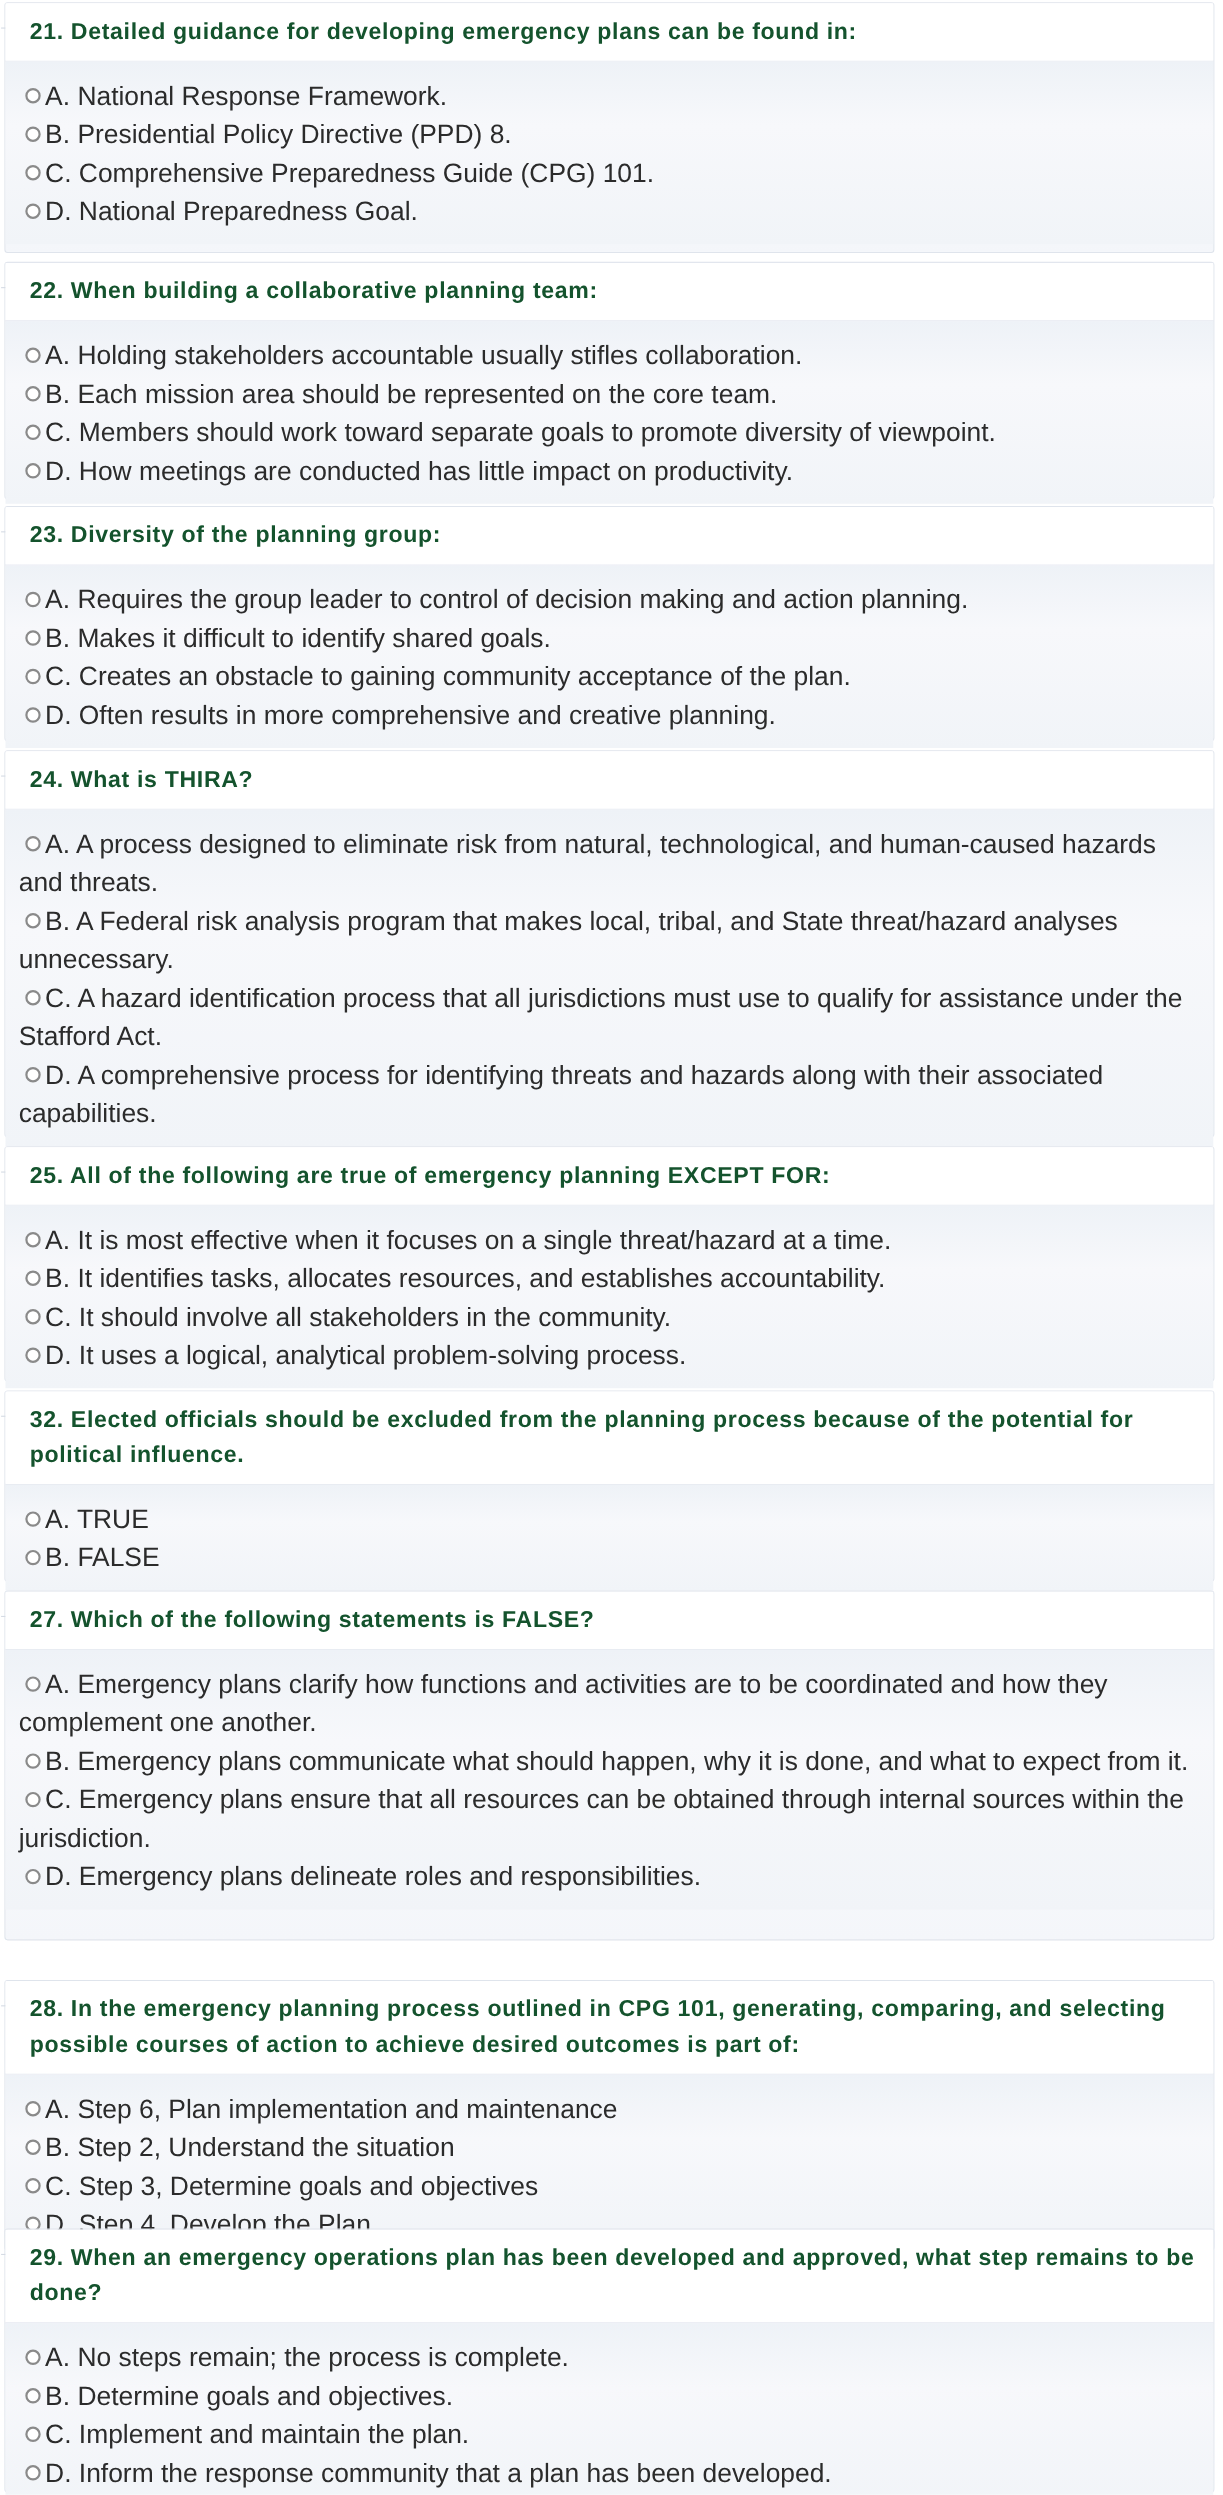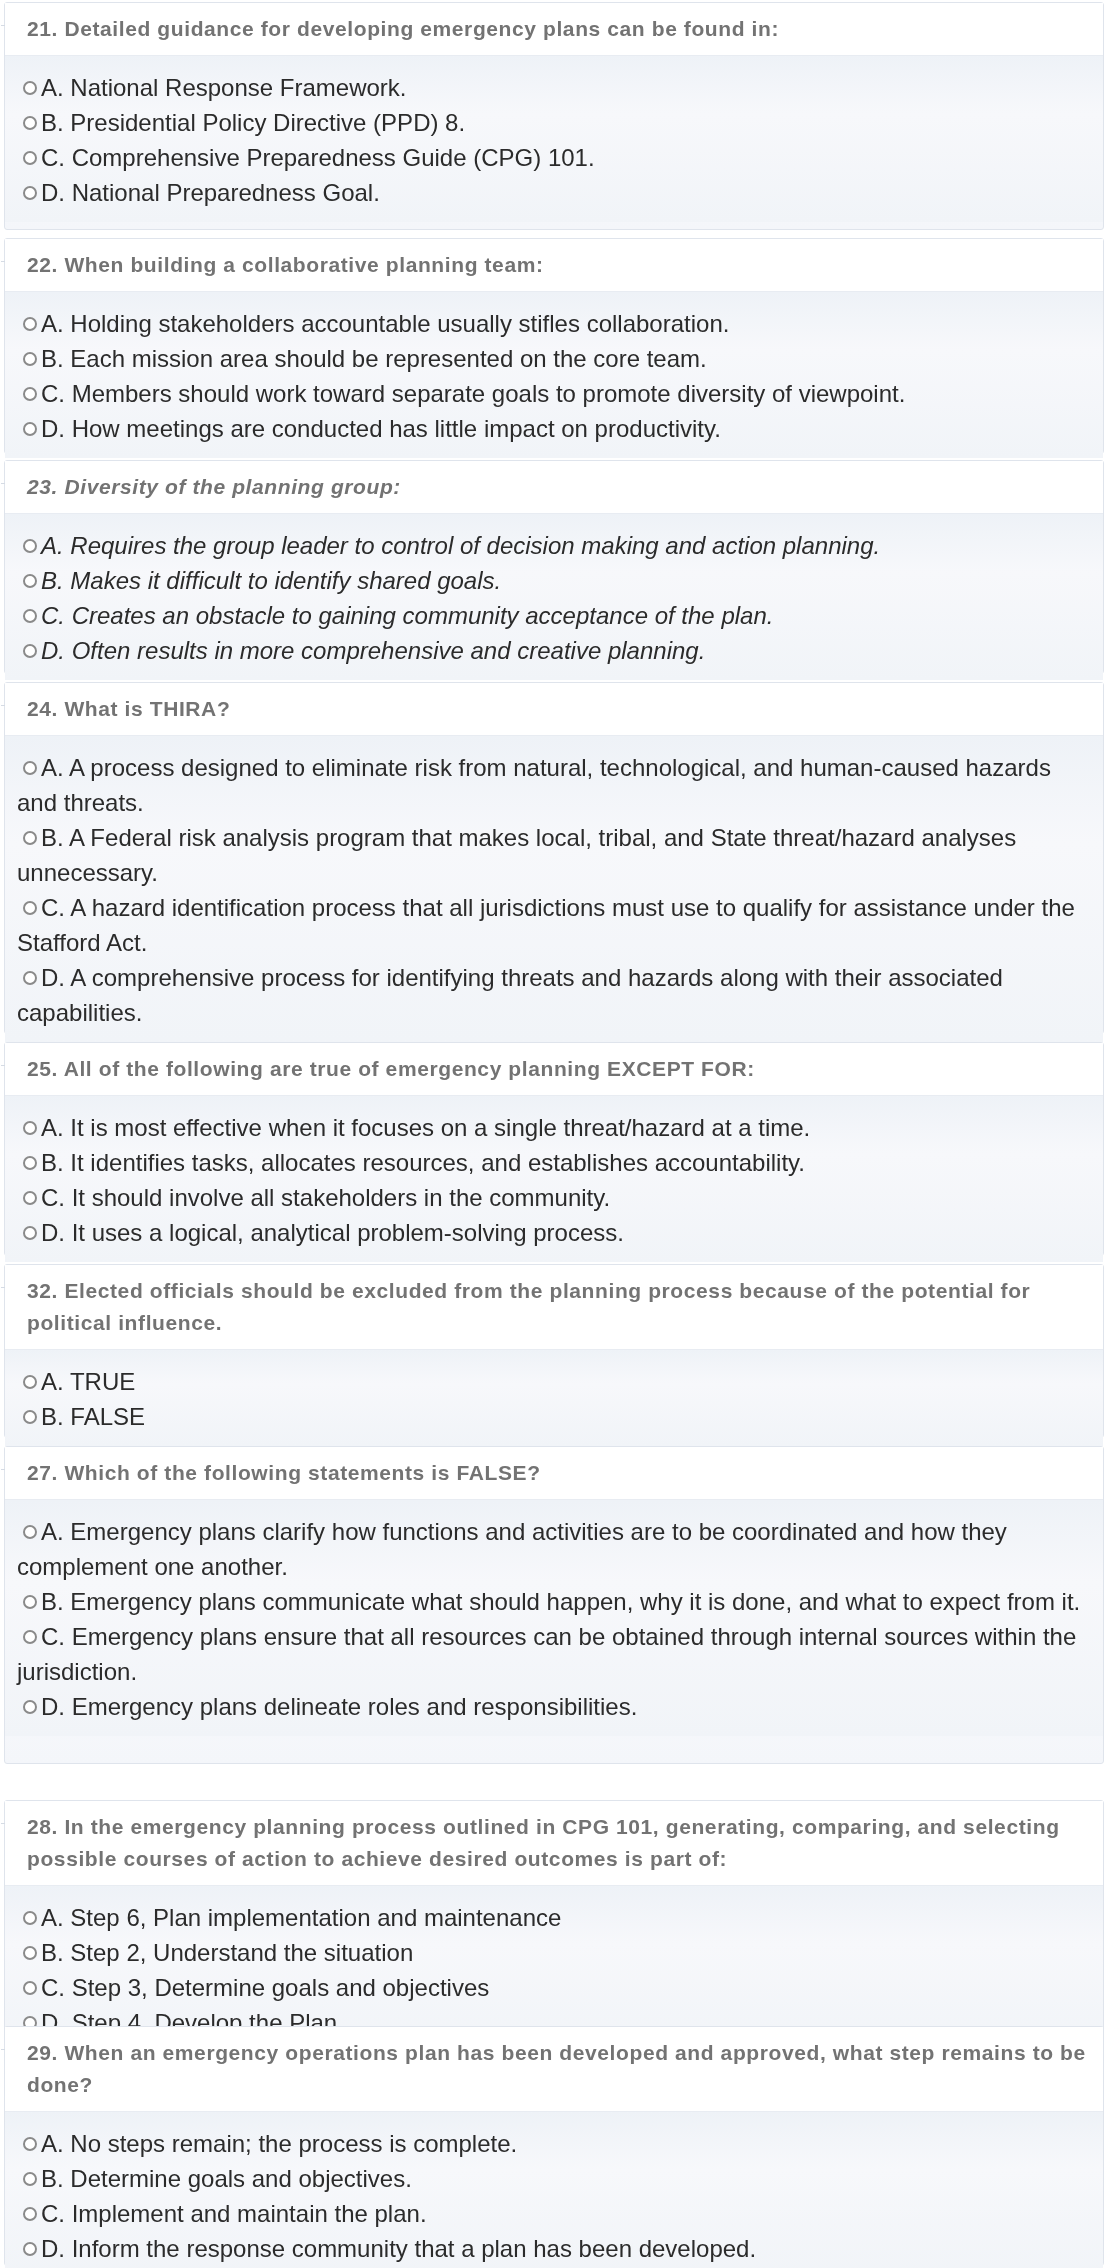--- a/index.html
+++ b/index.html
@@ -31,21 +31,21 @@
       top: 22px;
       width: 10px;
       height: 1px;
       background: #d5dbe4;
     }
     .q-title {
       position: relative;
       margin: 0;
       padding: 10px 14px 10px 22px;
       background: #ffffff;
-      color: #737373;
+      color: #14532d;
       font-weight: bold;
       font-size: 21px;
       line-height: 32px;
       letter-spacing: 0.6px;
     }
     .q-body {
       padding: 14px 8px 12px 12px;
       background: linear-gradient(to bottom, #eef2f7 0%, #f7f8fb 35%, #f1f4f8 100%);
       border-top: 1px solid #e8ecf2;
     }
@@ -84,21 +84,21 @@
 <div class="question" style="top:238px; height:216px;">
   <div class="q-title">22. When building a collaborative planning team:</div>
   <div class="q-body">
     <label class="option"><span class="radio"></span><span>A. Holding stakeholders accountable usually stifles collaboration.</span></label>
     <label class="option"><span class="radio"></span><span>B. Each mission area should be represented on the core team.</span></label>
     <label class="option"><span class="radio"></span><span>C. Members should work toward separate goals to promote diversity of viewpoint.</span></label>
     <label class="option"><span class="radio"></span><span>D. How meetings are conducted has little impact on productivity.</span></label>
   </div>
 </div>
 
-<div class="question" style="top:460px; height:214px;font-style:italic;">
+<div class="question" style="top:460px; height:214px;">
   <div class="q-title">23. Diversity of the planning group:</div>
   <div class="q-body">
     <label class="option"><span class="radio"></span><span>A. Requires the group leader to control of decision making and action planning.</span></label>
     <label class="option"><span class="radio"></span><span>B. Makes it difficult to identify shared goals.</span></label>
     <label class="option"><span class="radio"></span><span>C. Creates an obstacle to gaining community acceptance of the plan.</span></label>
     <label class="option"><span class="radio"></span><span>D. Often results in more comprehensive and creative planning.</span></label>
   </div>
 </div>
 
 <div class="question" style="top:682px; height:352px;">

